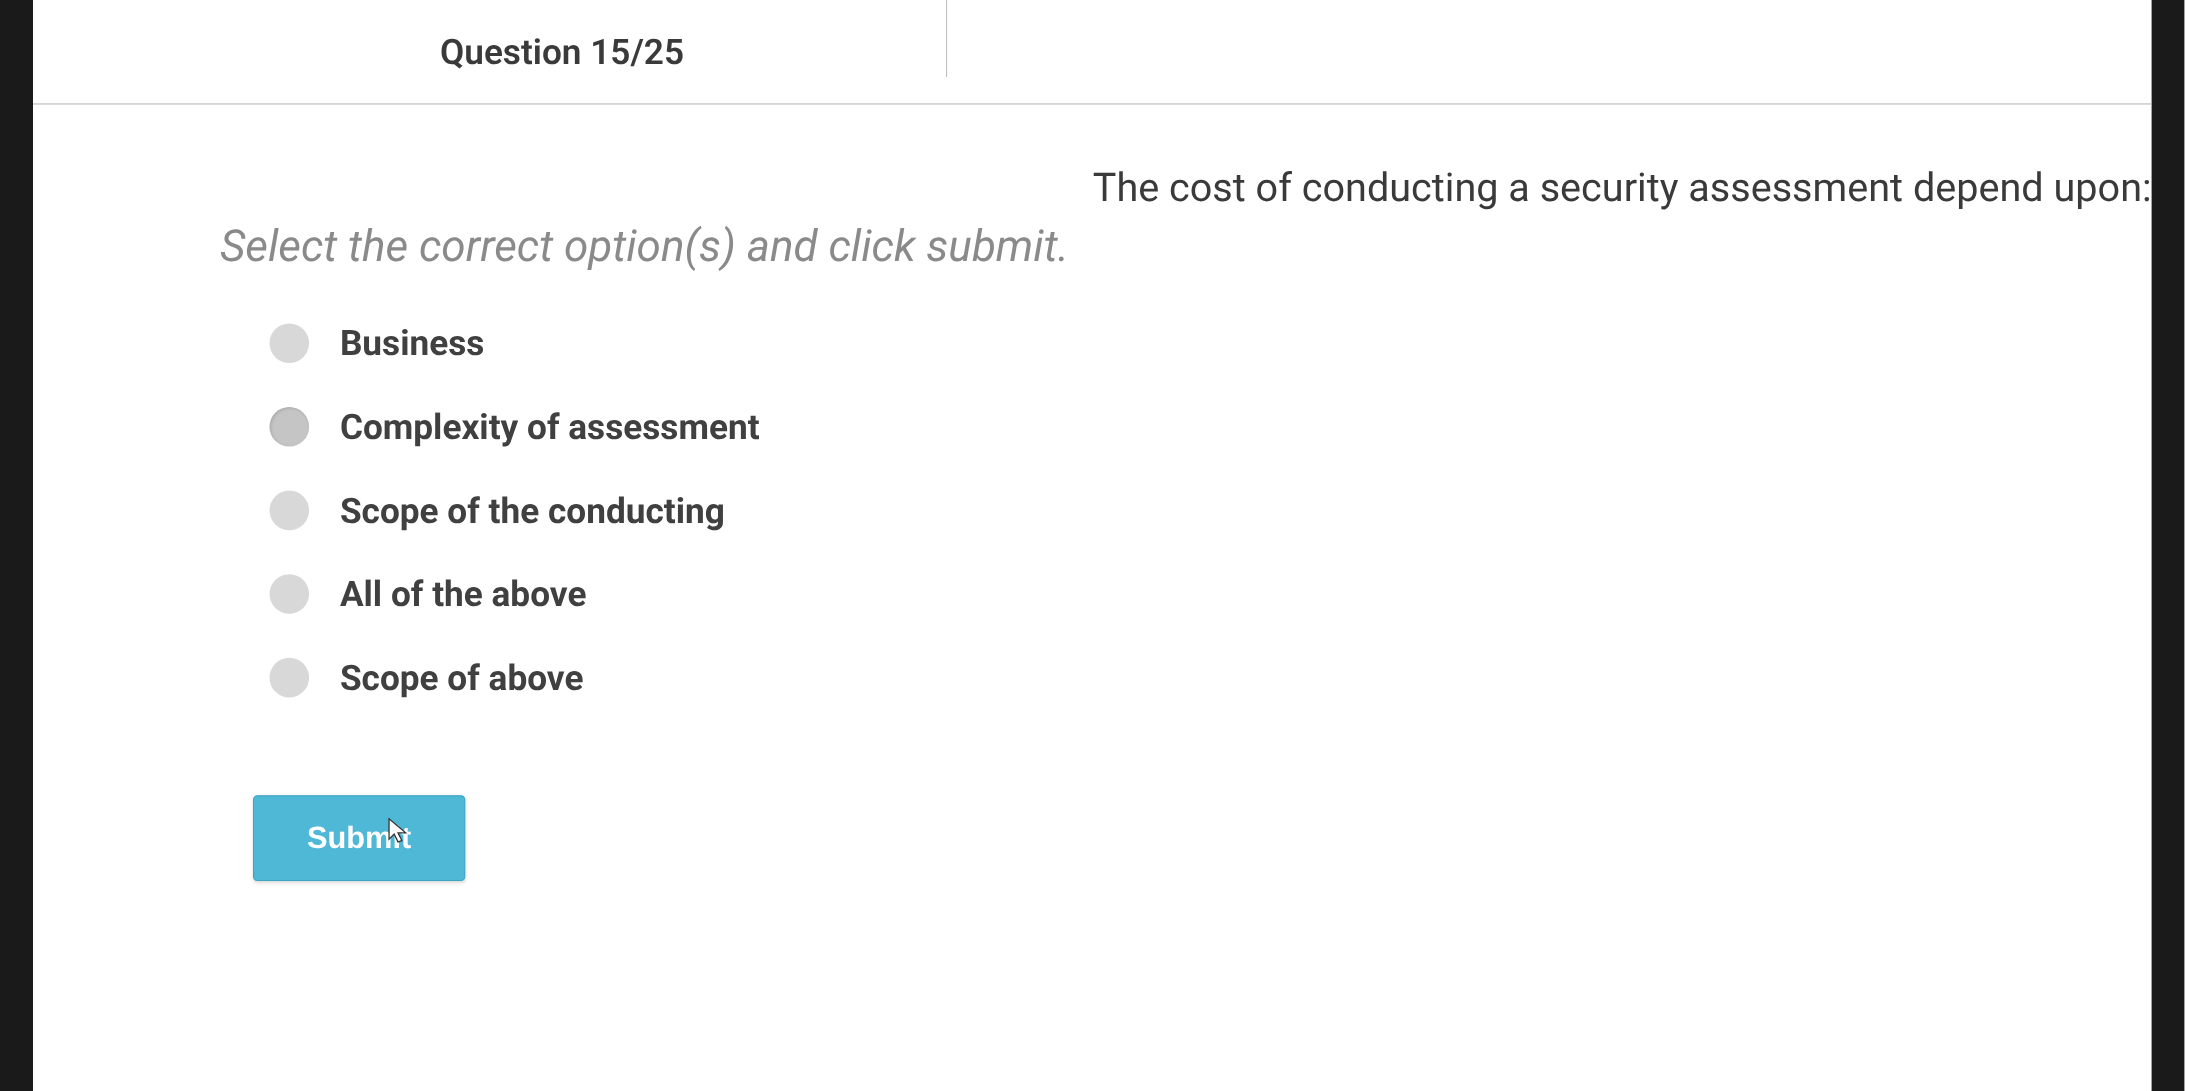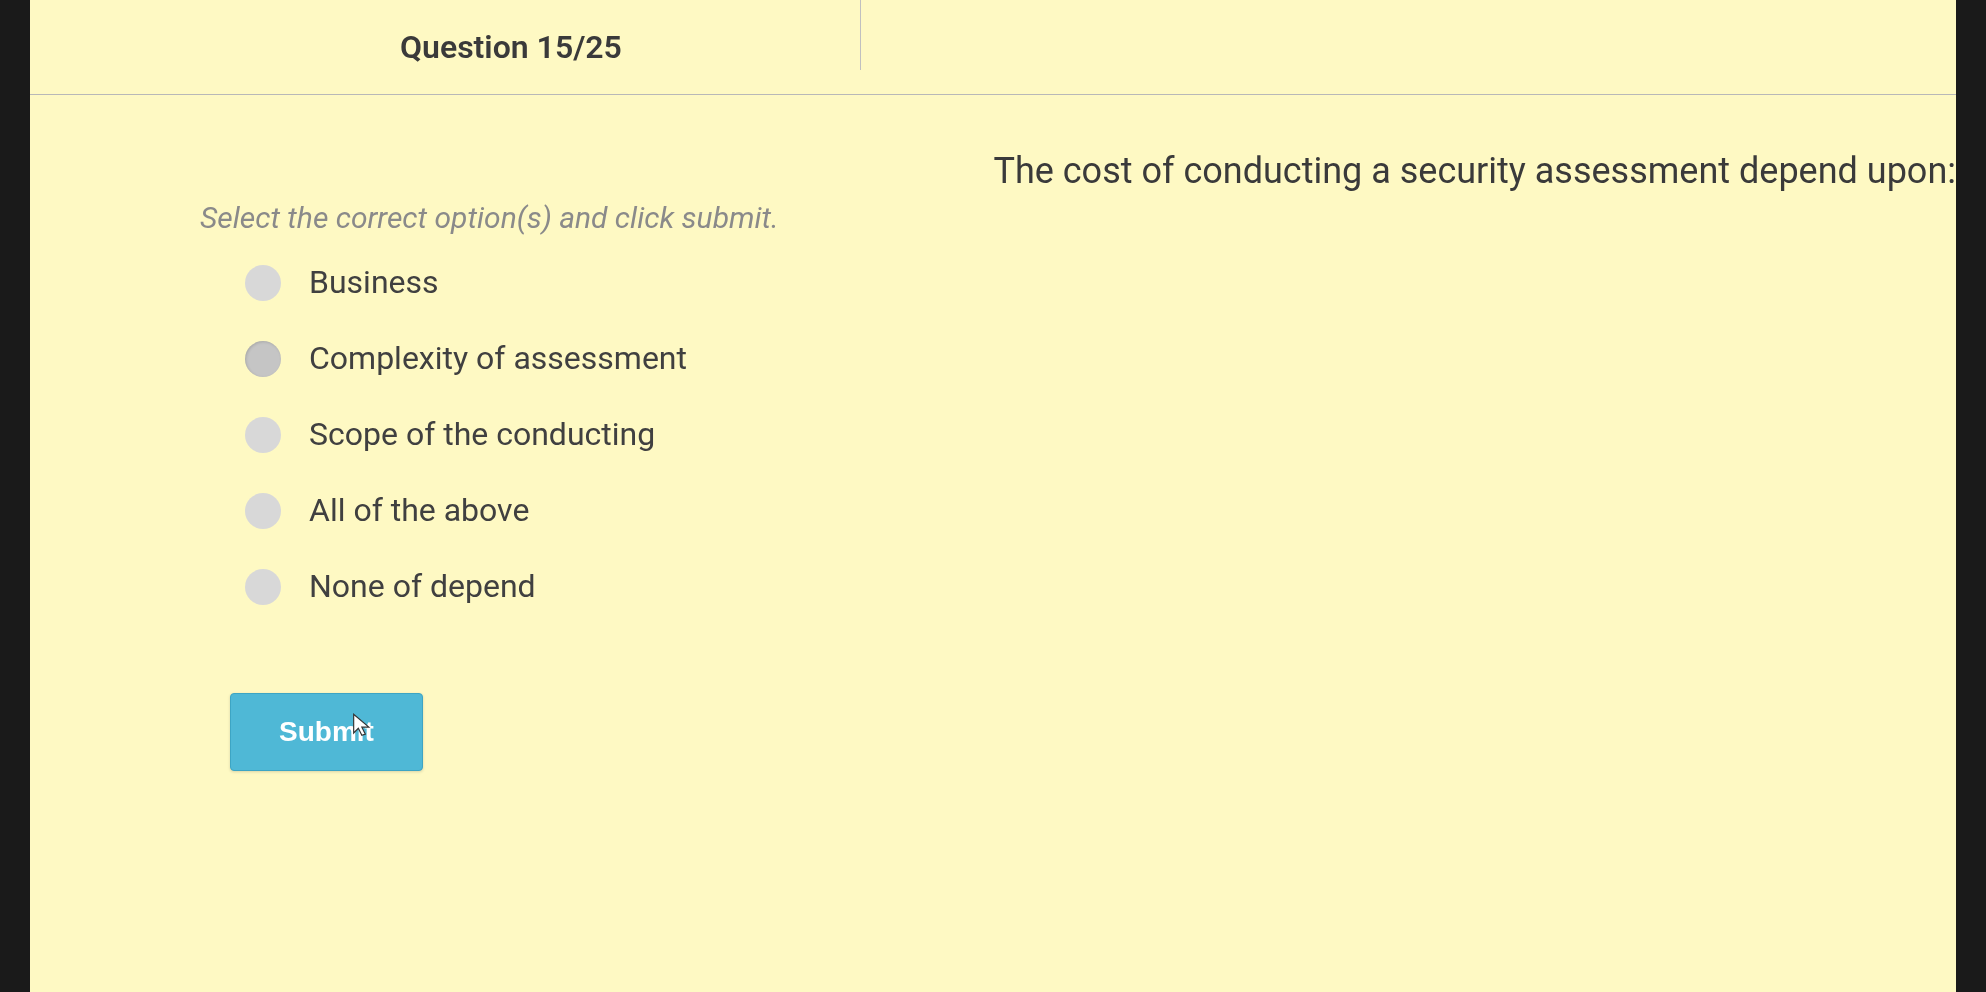--- a/index.html
+++ b/index.html
@@ -14,21 +14,21 @@
       height: 992px;
       overflow: hidden;
     }
     .outer-frame {
       width: 100%;
       height: 100%;
       background: #1a1a1a;
       padding: 0 30px 0 30px;
     }
     .quiz-container {
-      background: #fef9c3;
+      background: #ffffff;
       width: 100%;
       height: 100%;
       position: relative;
     }
     .header-bar {
       height: 95px;
       border-bottom: 1px solid #b8b8b8;
       display: flex;
       align-items: center;
       padding-left: 370px;
@@ -50,33 +50,34 @@
       padding: 55px 0 0 170px;
     }
     .question-text {
       font-size: 36px;
       color: #3a3a3a;
       font-weight: 400;
       margin-bottom: 8px;
       text-align: right;
     }
     .instruction-text {
-      font-size: 30px;
+      font-size: 40px;
       color: #8a8a8a;
       font-style: italic;
-      margin-bottom: 28px;
+      margin-bottom: 46px;
     }
     .options-list {
       padding-left: 45px;
     }
     .option-item {
       display: flex;
-      align-items: flex-end;
+      align-items: center;
       margin-bottom: 38px;
       cursor: pointer;
+      font-weight: bold;
     }
     .radio-circle {
       width: 36px;
       height: 36px;
       border-radius: 50%;
       background: #d8d8d8;
       margin-right: 28px;
       flex-shrink: 0;
     }
     .radio-circle.semi-selected {
@@ -144,21 +145,21 @@
           <div class="option-label">Scope of the conducting</div>
         </div>
 
         <div class="option-item">
           <div class="radio-circle"></div>
           <div class="option-label">All of the above</div>
         </div>
 
         <div class="option-item">
           <div class="radio-circle"></div>
-          <div class="option-label">None of depend</div>
+          <div class="option-label">Scope of above</div>
         </div>
 
       </div>
 
       <button class="submit-button">
         <span>Submit</span>
         <span class="cursor-overlay">
           <svg viewBox="0 0 20 24" fill="none">
             <path d="M2 2 L2 18 L6 14 L9 20 L12 19 L9 13 L15 13 Z" fill="#ffffff" stroke="#333333" stroke-width="1"></path>
           </svg>

